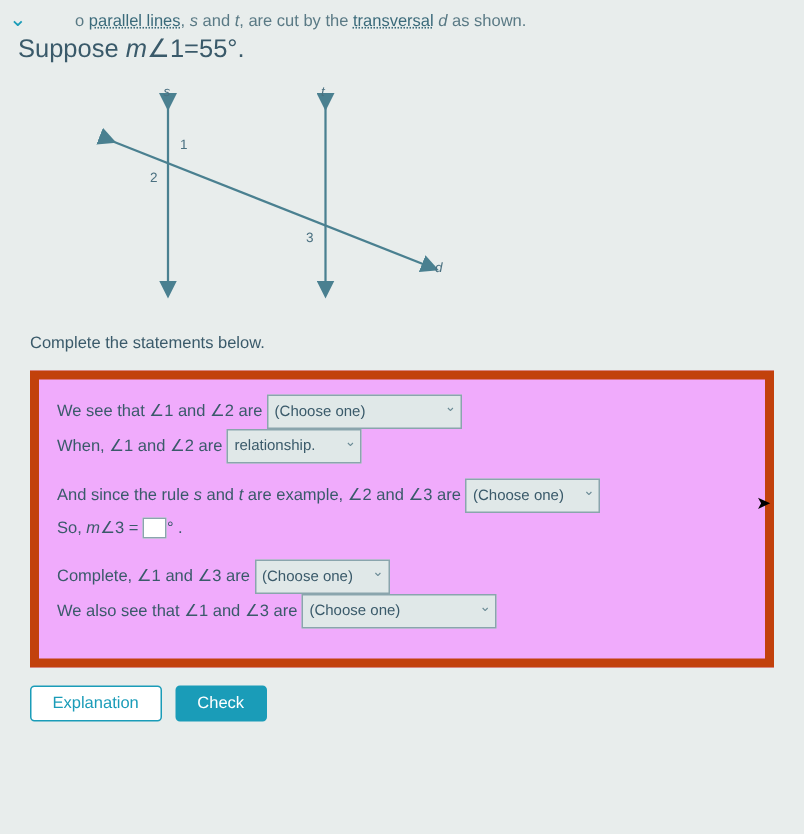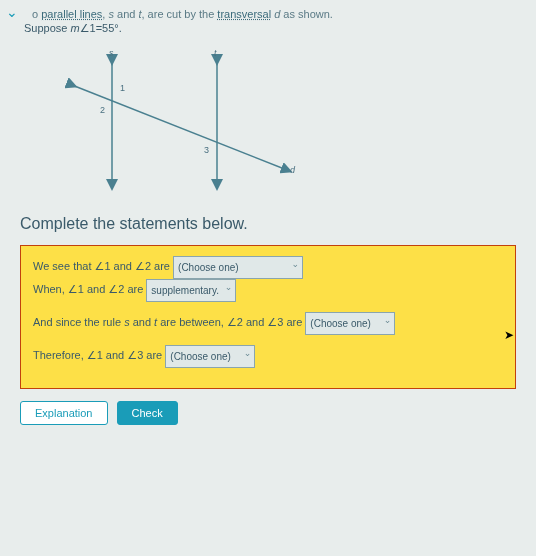--- a/index.html
+++ b/index.html
@@ -1,26 +1,26 @@
 <!DOCTYPE html>
 <html><head>
 <meta charset="utf-8">
 <style>
 body{margin:0;font-family:Arial,sans-serif;font-size:11px;color:#3a5a6a;background:#d4dfe0;width:536px;height:556px;overflow:hidden;position:relative}
 .page{background:#e8edec;margin:0;padding:8px 12px 0 12px;min-height:556px;position:relative}
 .chevron{position:absolute;left:6px;top:4px;color:#1a9cb8;font-size:14px}
-.intro{margin-left:20px;font-size:11px;color:#5a7a85}
+.intro{margin-left:38px;font-size:11px;color:#5a7a85}
 .uline{text-decoration:underline dotted;color:#3a6a7a}
-.suppose{margin-left:12px;margin-top:2px;font-size:11px}
+.suppose{margin-left:0;margin-top:2px;font-size:17px}
 .italic{font-style:italic}
 .diagram{position:relative;height:160px;margin:10px 0 10px 40px;width:280px}
 .lbl{position:absolute;font-size:9px;font-style:italic;color:#4a7080}
 .num{position:absolute;font-size:9px;color:#4a7080}
-.complete{margin:8px 0 12px 8px;font-size:16px}
-.box{border:1px solid #c2410c;background:#fde047;margin:0 8px;padding:10px 12px;font-size:11px;line-height:1.9}
+.complete{margin:8px 0 12px 8px;font-size:11px}
+.box{border:6px solid #c2410c;background:#f0abfc;margin:0 8px;padding:10px 12px;font-size:11px;line-height:1.9}
 .sel{display:inline-block;border:1px solid #8aa5ad;background:#e0e8e8;padding:1px 4px;font-size:10px;position:relative;min-width:70px;vertical-align:middle}
 .sel::after{content:"⌄";position:absolute;right:3px;top:-1px;font-size:9px;color:#6a8a95}
 .input-box{display:inline-block;border:1px solid #8aa5ad;background:#fff;width:14px;height:12px;vertical-align:middle}
 .sep{height:10px}
 .btns{margin-top:12px;margin-left:8px}
 .btn{display:inline-block;padding:5px 14px;font-size:11px;border-radius:3px}
 .btn-exp{background:#fff;border:1px solid #1a9cb8;color:#1a9cb8}
 .btn-chk{background:#1a9cb8;color:#fff;border:1px solid #1a9cb8;margin-left:6px}
 .angle{font-family:serif}
 .cursor{position:absolute;right:22px;top:328px;font-size:12px;color:#000}
@@ -54,25 +54,27 @@
 <span class="lbl" style="left:238px;top:120px">d</span>
 <span class="num" style="left:68px;top:38px">1</span>
 <span class="num" style="left:48px;top:60px">2</span>
 <span class="num" style="left:152px;top:100px">3</span>
 </div>
 
 <div class="complete">Complete the statements below.</div>
 
 <div class="box">
 <div><span>We see that </span><span class="angle">∠</span><span>1 and </span><span class="angle">∠</span><span>2 are </span><span class="sel" style="min-width:120px">(Choose one)</span></div>
-<div><span>When, </span><span class="angle">∠</span><span>1 and </span><span class="angle">∠</span><span>2 are </span><span class="sel" style="min-width:80px">supplementary.</span></div>
+<div><span>When, </span><span class="angle">∠</span><span>1 and </span><span class="angle">∠</span><span>2 are </span><span class="sel" style="min-width:80px">relationship.</span></div>
 <div class="sep"></div>
-<div><span>And since the rule </span><span class="italic">s</span><span> and </span><span class="italic">t</span><span> are between, </span><span class="angle">∠</span><span>2 and </span><span class="angle">∠</span><span>3 are </span><span class="sel" style="min-width:80px">(Choose one)</span></div>
+<div><span>And since the rule </span><span class="italic">s</span><span> and </span><span class="italic">t</span><span> are example, </span><span class="angle">∠</span><span>2 and </span><span class="angle">∠</span><span>3 are </span><span class="sel" style="min-width:80px">(Choose one)</span></div>
+<div><span>So, </span><span class="italic">m</span><span class="angle">∠</span><span>3 = </span><span class="input-box"></span><span>°</span> .</div>
 <div class="sep"></div>
-<div><span>Therefore, </span><span class="angle">∠</span><span>1 and </span><span class="angle">∠</span><span>3 are </span><span class="sel" style="min-width:80px">(Choose one)</span></div>
+<div><span>Complete, </span><span class="angle">∠</span><span>1 and </span><span class="angle">∠</span><span>3 are </span><span class="sel" style="min-width:80px">(Choose one)</span></div>
+<div><span>We also see that </span><span class="angle">∠</span><span>1 and </span><span class="angle">∠</span><span>3 are </span><span class="sel" style="min-width:120px">(Choose one)</span></div>
 <div class="sep"></div>
 </div>
 
 <div class="btns">
 <span class="btn btn-exp">Explanation</span>
 <span class="btn btn-chk">Check</span>
 </div>
 </div>
 <span class="cursor">➤</span>
 

